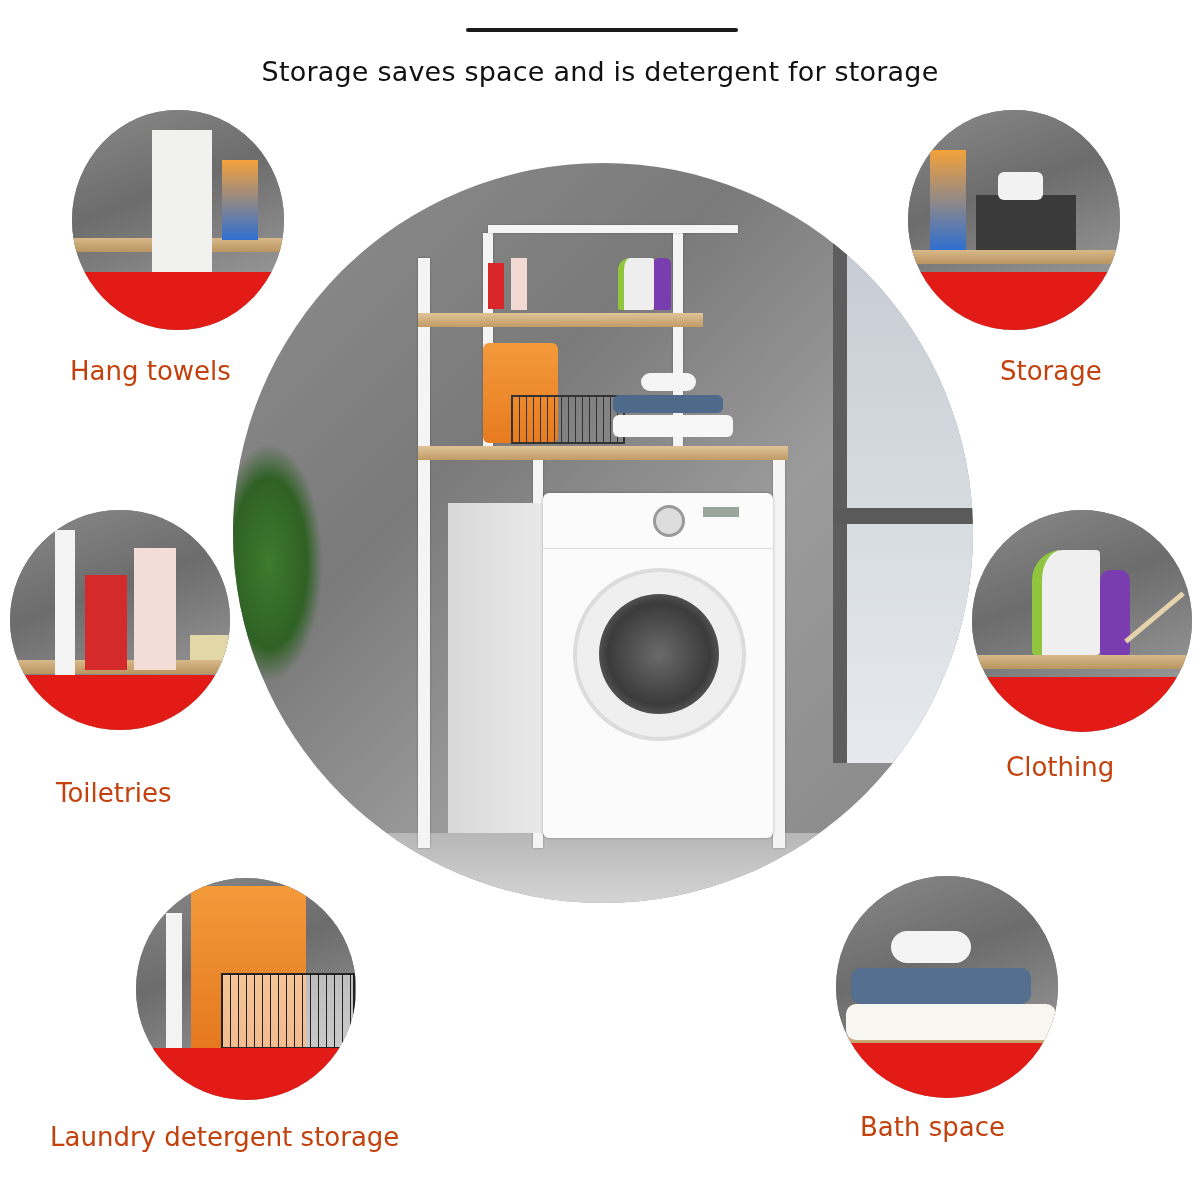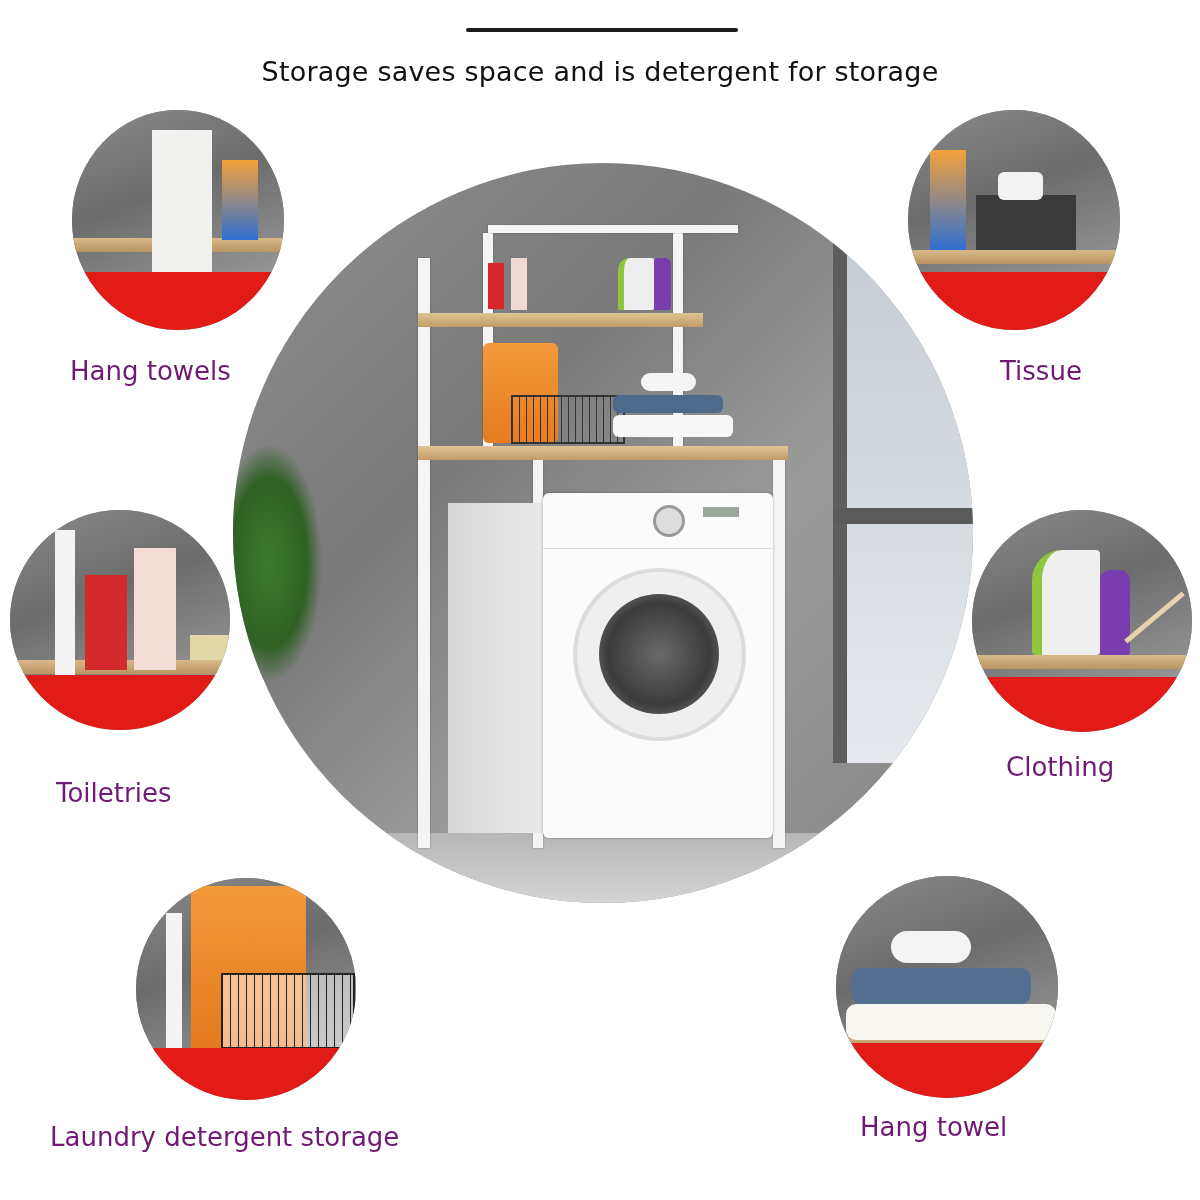--- a/index.html
+++ b/index.html
@@ -1,19 +1,19 @@
 <!DOCTYPE html>
 <html><head>
 <meta charset="utf-8">
 <style>
   html,body{margin:0;padding:0;background:#ffffff;}
   body{width:1200px;height:1200px;position:relative;overflow:hidden;font-family:"DejaVu Sans","Liberation Sans",sans-serif;}
   .topline{position:absolute;left:466px;top:28px;width:272px;height:4px;background:#1a1a1a;border-radius:2px;}
   .title{position:absolute;left:0;top:56px;width:1200px;text-align:center;font-size:27px;color:#111;font-weight:500;letter-spacing:0.2px;}
-  .label{position:absolute;font-size:26px;color:#701a75;font-weight:500;white-space:nowrap;}
+  .label{position:absolute;font-size:26px;color:#c2410c;font-weight:500;white-space:nowrap;}
   .thumb{position:absolute;border-radius:50%;overflow:hidden;background:#7b7b7b;}
   .thumb .wall{position:absolute;left:0;top:0;width:100%;height:80%;background:linear-gradient(160deg,#8a8a8a 0%,#6c6c6c 45%,#9a9a9a 100%);}
   .thumb .shelf{position:absolute;left:0;width:100%;height:14px;background:linear-gradient(#d8b98a,#b99560);}
   .thumb .red{position:absolute;left:0;bottom:0;width:100%;background:#e31b16;}
   .obj{position:absolute;}
   .main{position:absolute;left:233px;top:163px;width:740px;height:740px;border-radius:50%;overflow:hidden;
         background:linear-gradient(135deg,#8f8f8f 0%,#7a7a7a 35%,#9b9b9b 60%,#858585 100%);}
   .main .floor{position:absolute;left:0;bottom:0;width:100%;height:70px;background:linear-gradient(#b7b7b7,#d4d4d4);}
   .main .window{position:absolute;left:600px;top:80px;width:160px;height:520px;background:linear-gradient(#c6ccd3,#e6eaee);border-left:14px solid #5d5d5d;}
   .main .winbar{position:absolute;left:600px;top:345px;width:160px;height:16px;background:#5a5a5a;}
@@ -80,21 +80,21 @@
 <div class="label" style="left:70px;top:356px;">Hang towels</div>
 
 <div class="thumb" style="left:908px;top:110px;width:212px;height:220px;">
   <div class="wall"></div>
   <div class="shelf" style="top:140px;"></div>
   <div class="obj" style="left:22px;top:40px;width:36px;height:100px;background:linear-gradient(#f5a23b,#2f6fd1);"></div>
   <div class="obj" style="left:68px;top:85px;width:100px;height:55px;background:#3a3a3a;"></div>
   <div class="obj" style="left:90px;top:62px;width:45px;height:28px;background:#f2f2f2;border-radius:6px;"></div>
   <div class="red" style="height:58px;"></div>
 </div>
-<div class="label" style="left:1000px;top:356px;">Tissue</div>
+<div class="label" style="left:1000px;top:356px;">Storage</div>
 
 <div class="thumb" style="left:10px;top:510px;width:220px;height:220px;">
   <div class="wall"></div>
   <div class="shelf" style="top:150px;"></div>
   <div class="obj" style="left:45px;top:20px;width:20px;height:150px;background:#f3f3f3;"></div>
   <div class="obj" style="left:75px;top:65px;width:42px;height:95px;background:#d42a2b;"></div>
   <div class="obj" style="left:124px;top:38px;width:42px;height:122px;background:#f3ddd6;"></div>
   <div class="obj" style="left:180px;top:125px;width:40px;height:25px;background:#e2d7a6;"></div>
   <div class="red" style="height:55px;"></div>
 </div>
@@ -120,13 +120,13 @@
 <div class="label" style="left:50px;top:1122px;">Laundry detergent storage</div>
 
 <div class="thumb" style="left:836px;top:876px;width:222px;height:222px;">
   <div class="wall"></div>
   <div class="shelf" style="top:160px;height:10px;"></div>
   <div class="obj" style="left:55px;top:55px;width:80px;height:32px;background:#f4f4f4;border-radius:16px;"></div>
   <div class="obj" style="left:15px;top:92px;width:180px;height:36px;background:#546f8f;border-radius:10px;"></div>
   <div class="obj" style="left:10px;top:128px;width:210px;height:36px;background:#f7f6f1;border-radius:10px;"></div>
   <div class="red" style="height:55px;"></div>
 </div>
-<div class="label" style="left:860px;top:1112px;">Hang towel</div>
+<div class="label" style="left:860px;top:1112px;">Bath space</div>
 
 </body></html>

